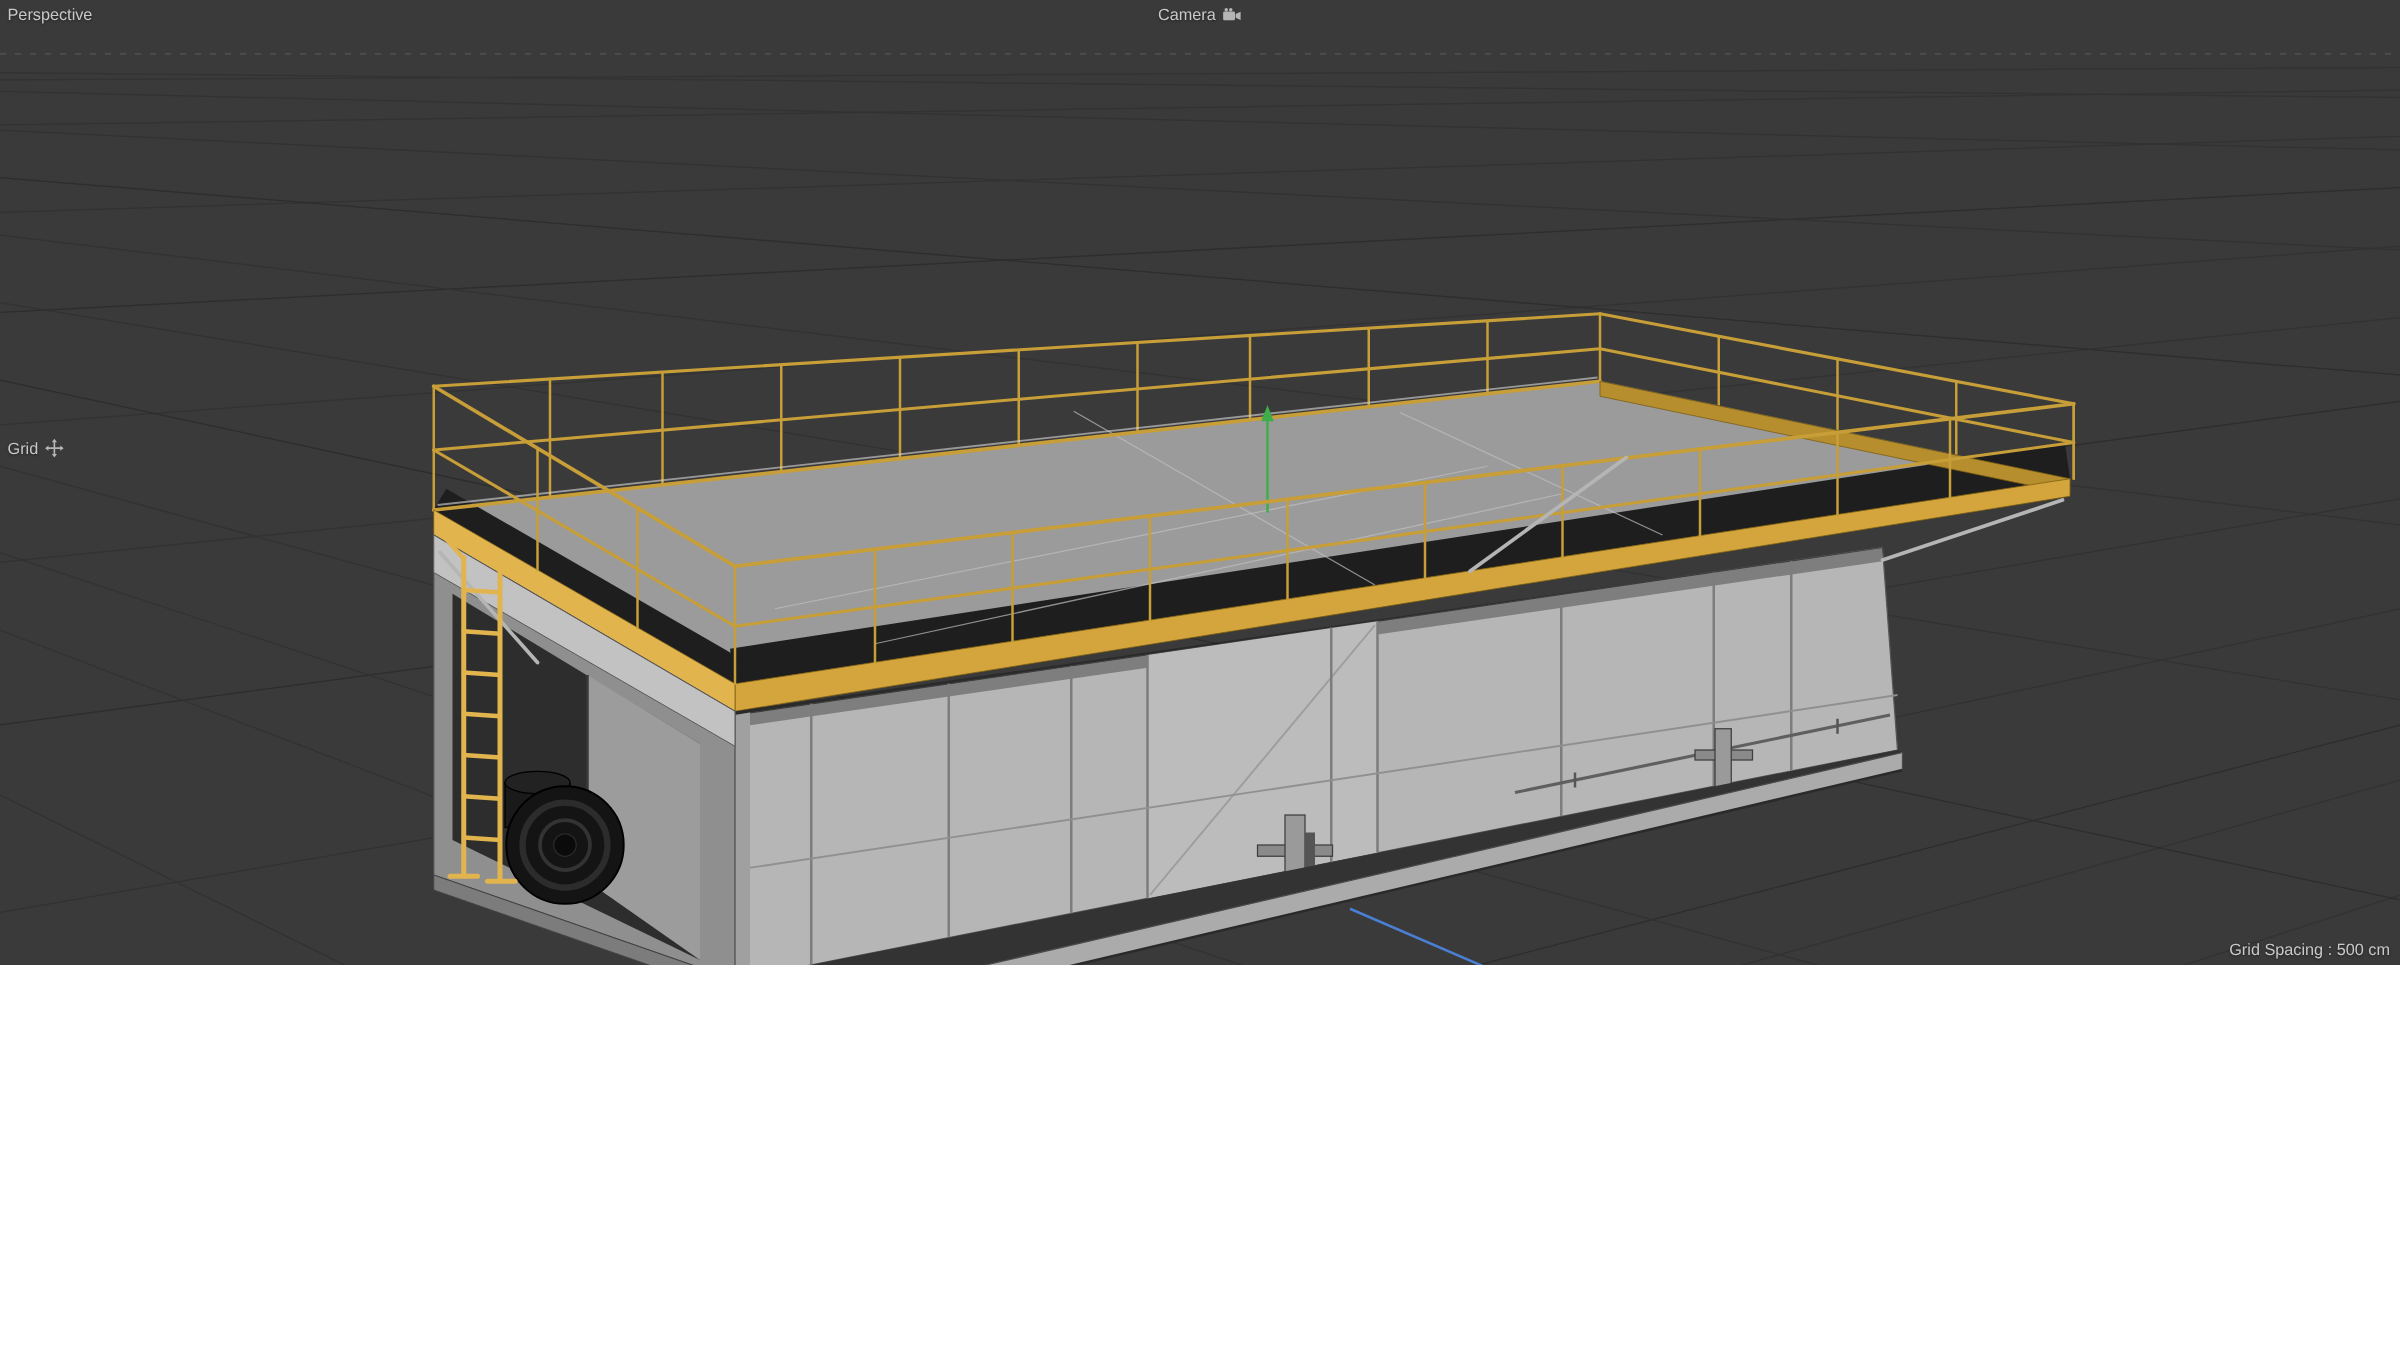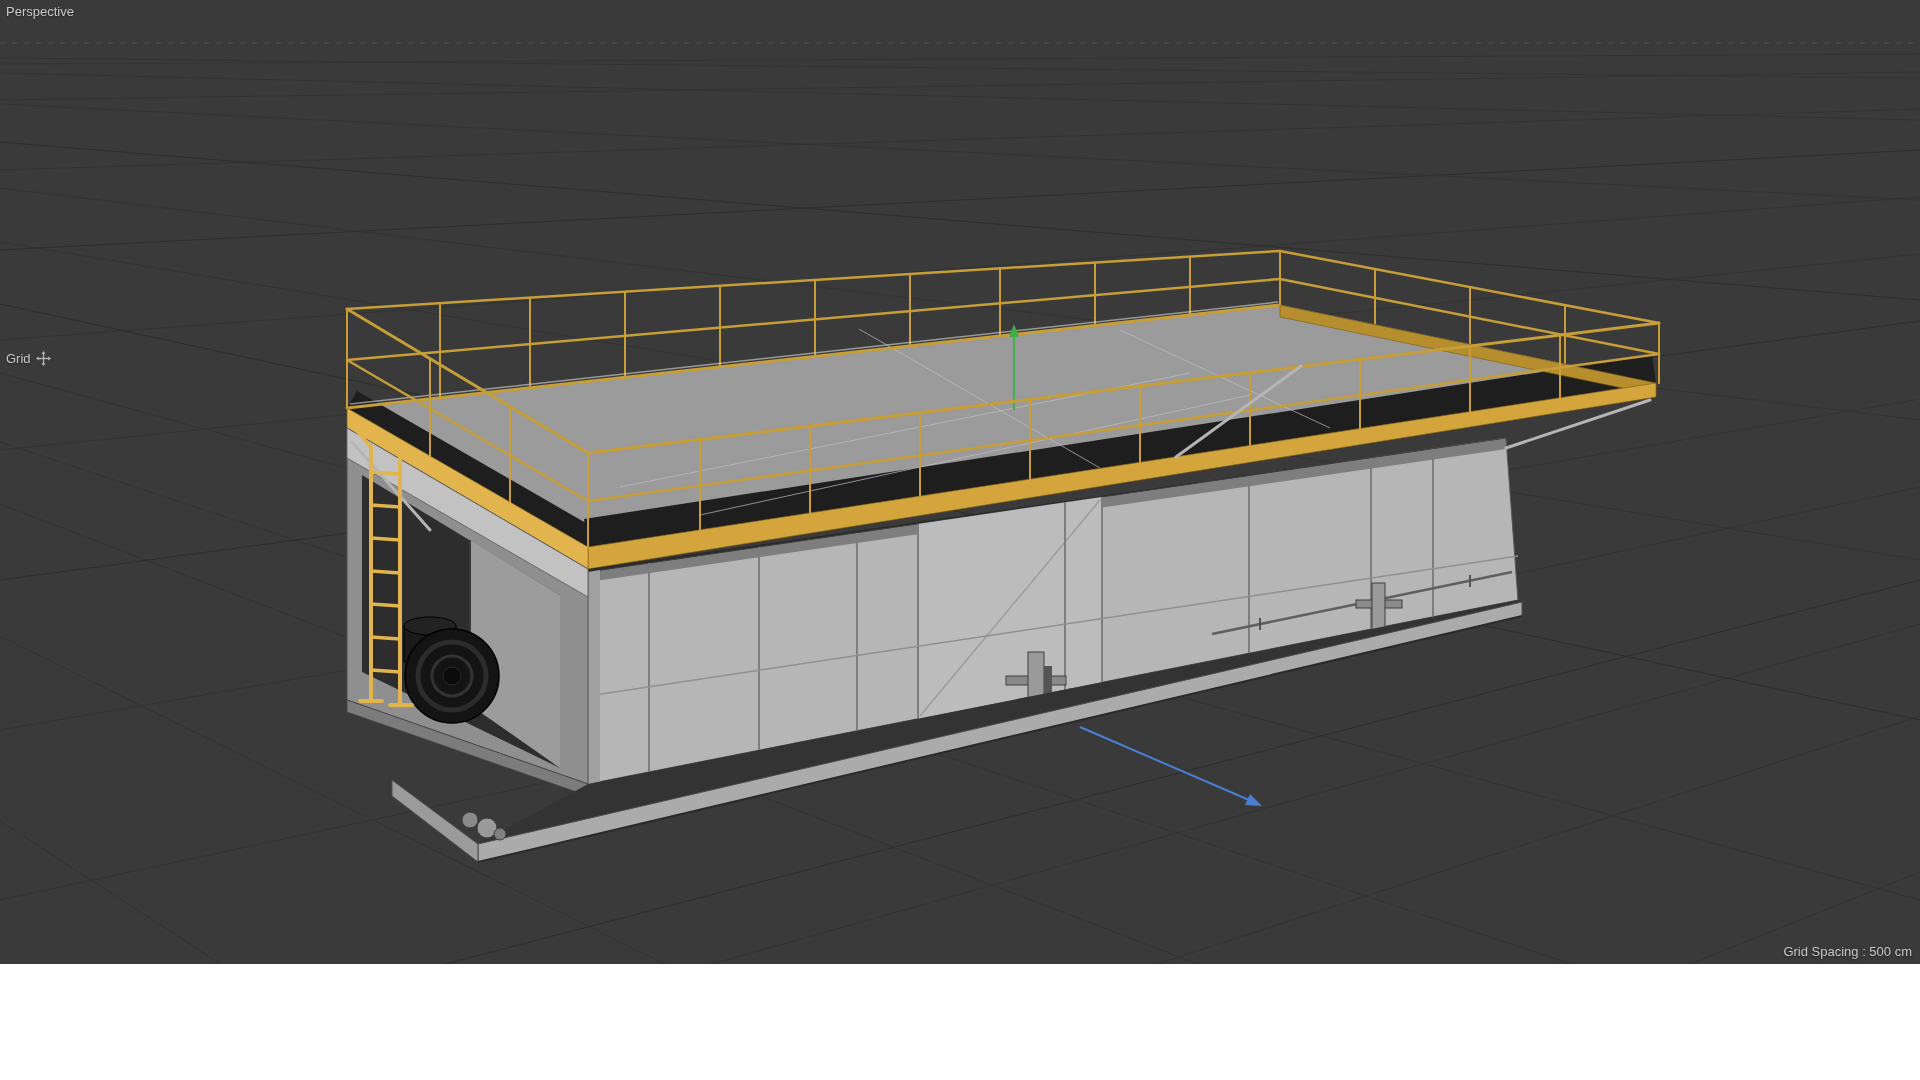--- a/index.html
+++ b/index.html
@@ -1,17 +1,17 @@
 <!DOCTYPE html>
 <html style="--background: #3a3a3a; --grid-line: #323232; --grid-major: #2d2d2d; --horizon: #555555; --label-text: #c9c9c9; --railing-yellow: #c79e37; --fascia-yellow: #d3a53c; --fascia-bright: #e2b44e; --fascia-dark: #b68e2e; --panel-light: #c2c2c2; --panel: #b6b6b6; --panel-shadow: #8f8f8f; --opening-dark: #2d2d2d; --mesh-dark: #1e1e1e; --axis-green: #3fae4a; --axis-blue: #4a7fd4;"><head>
 <meta charset="utf-8">
 <style>
   html,body{margin:0;padding:0;}
   body{width:1920px;height:1080px;overflow:hidden;font-family:"Liberation Sans",sans-serif;}
-  .viewport{position:relative;width:1920px;height:964px;background:var(--background,#3a3a3a);overflow:hidden;}
+  .viewport{position:relative;width:1920px;height:772px;background:var(--background,#3a3a3a);overflow:hidden;}
   .viewport svg.scene{display:block;position:absolute;left:0;top:0;}
   .hud{position:absolute;font-size:13px;color:var(--label-text,#c9c9c9);display:flex;align-items:center;gap:5px;
        user-select:none;text-shadow:0 1px 2px rgba(0,0,0,.45);white-space:nowrap;}
   .hud-view{left:6px;top:4px;}
   .hud-camera-wrap{left:0;right:0;top:4px;justify-content:center;}
   .hud-move{left:6px;top:351px;}
   .hud-grid{right:8px;bottom:5px;}
   
   .gl{stroke:var(--grid-line,#323232);stroke-width:1;}
   .glm{stroke:var(--grid-major,#2d2d2d);stroke-width:1;}
@@ -234,20 +234,29 @@
     </g>
 
     <g>
       <line class="axb" x1="1080" y1="727" x2="1256" y2="803" stroke-width="2"></line>
       <polygon class="axbf" points="1262,806 1245,805 1250,794"></polygon>
     </g>
   </svg>
 
   <div class="hud hud-view">Perspective</div>
 
+  <div class="hud hud-camera-wrap">
+    <span>Camera</span>
+    <svg class="icon" width="16" height="12" viewBox="0 0 16 12">
+      <circle cx="3" cy="1.8" r="1.4" fill="#b5b5b5"></circle>
+      <circle cx="6.6" cy="1.8" r="1.4" fill="#b5b5b5"></circle>
+      <rect x="0.5" y="3.2" width="9.5" height="7" rx="1" fill="#b5b5b5"></rect>
+      <polygon points="10.5,5.2 14.5,3.4 14.5,10 10.5,8.2" fill="#b5b5b5"></polygon>
+    </svg>
+  </div>
 
   <div class="hud hud-move">
     <span>Grid</span>
     <svg class="icon" width="15" height="15" viewBox="0 0 16 16">
       <line x1="8" y1="2" x2="8" y2="14" stroke="#b5b5b5" stroke-width="1.4"></line>
       <line x1="2" y1="8" x2="14" y2="8" stroke="#b5b5b5" stroke-width="1.4"></line>
       <polygon points="8,0 5.8,3 10.2,3" fill="#b5b5b5"></polygon>
       <polygon points="8,16 5.8,13 10.2,13" fill="#b5b5b5"></polygon>
       <polygon points="0,8 3,5.8 3,10.2" fill="#b5b5b5"></polygon>
       <polygon points="16,8 13,5.8 13,10.2" fill="#b5b5b5"></polygon>

